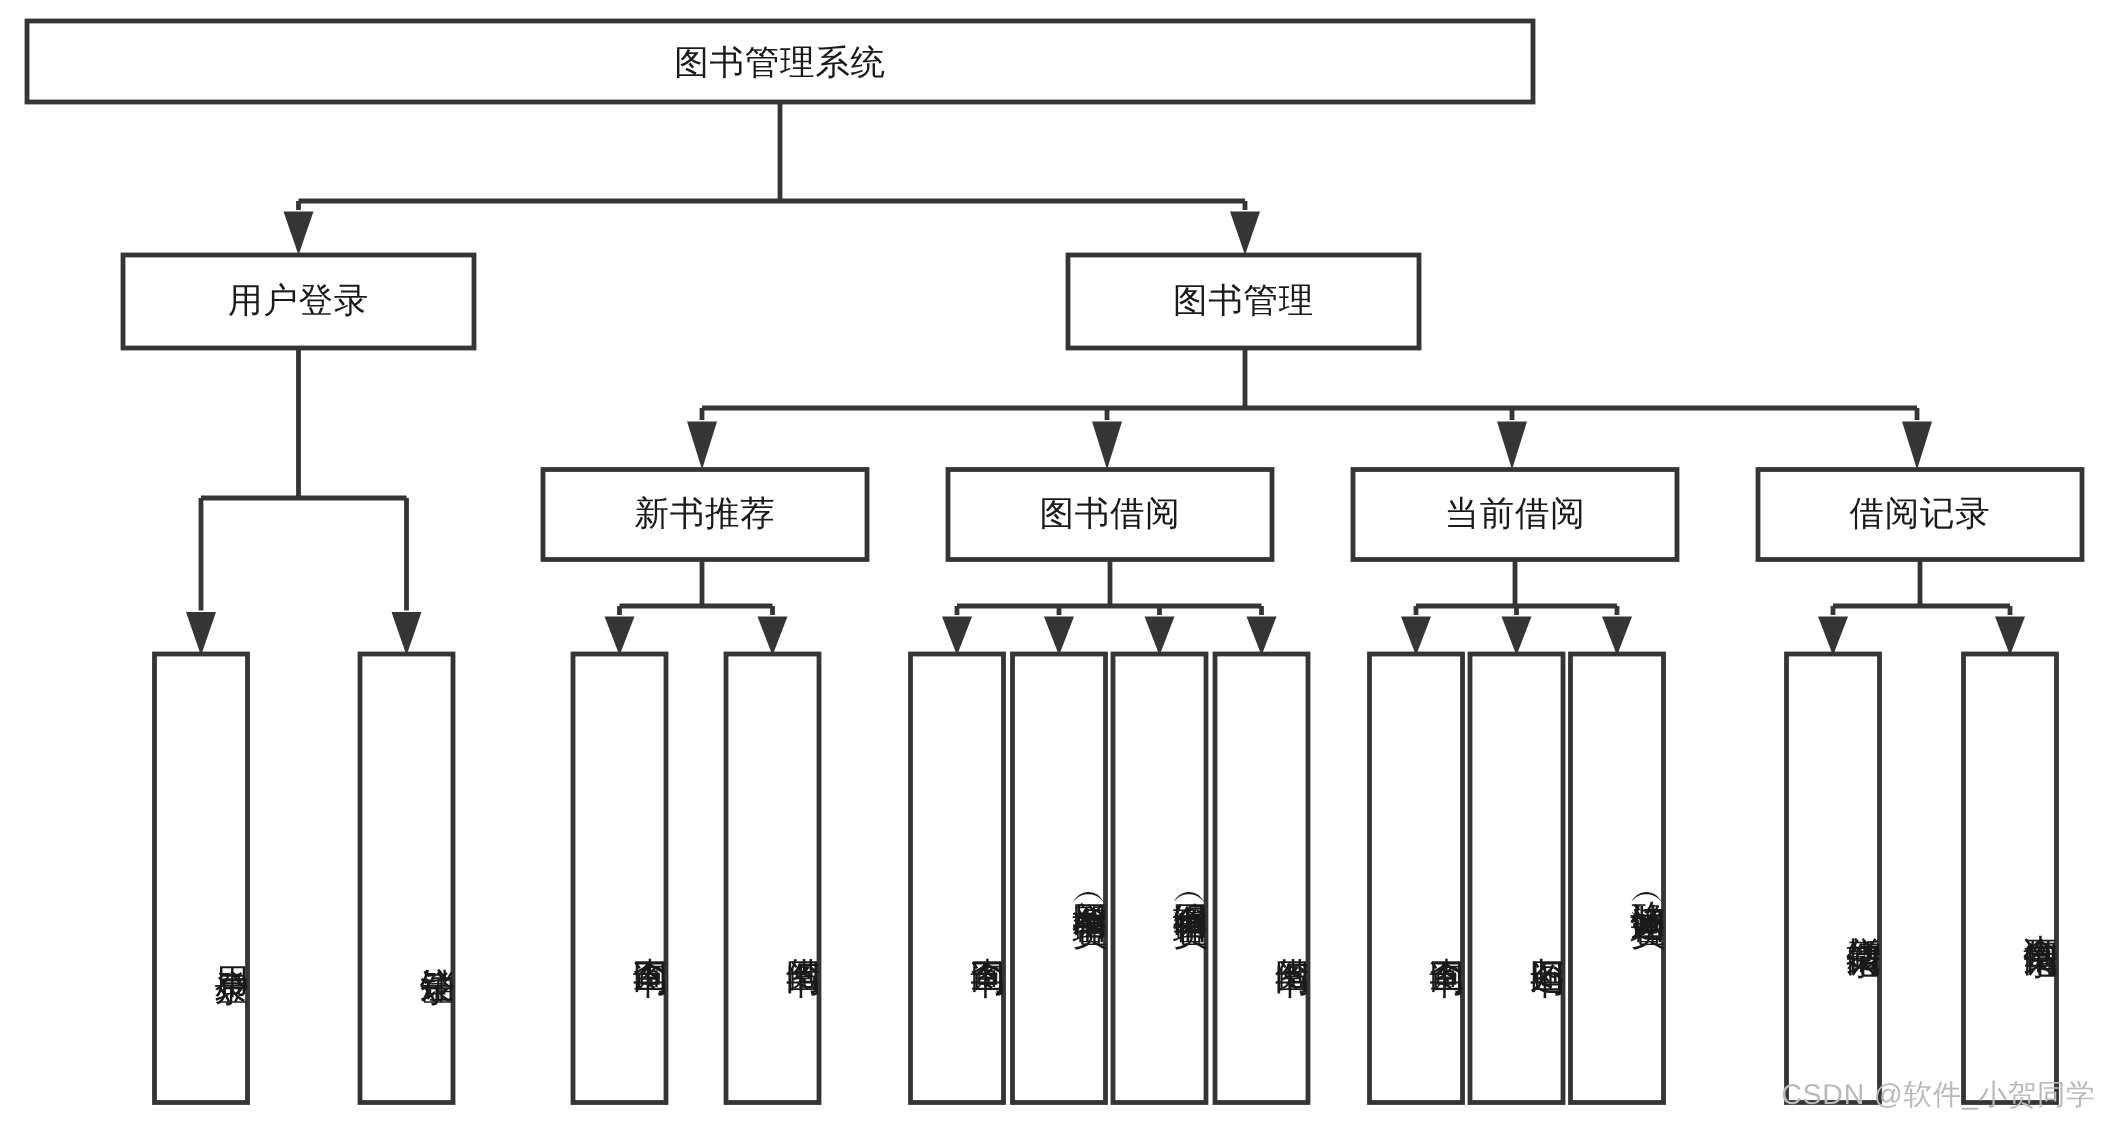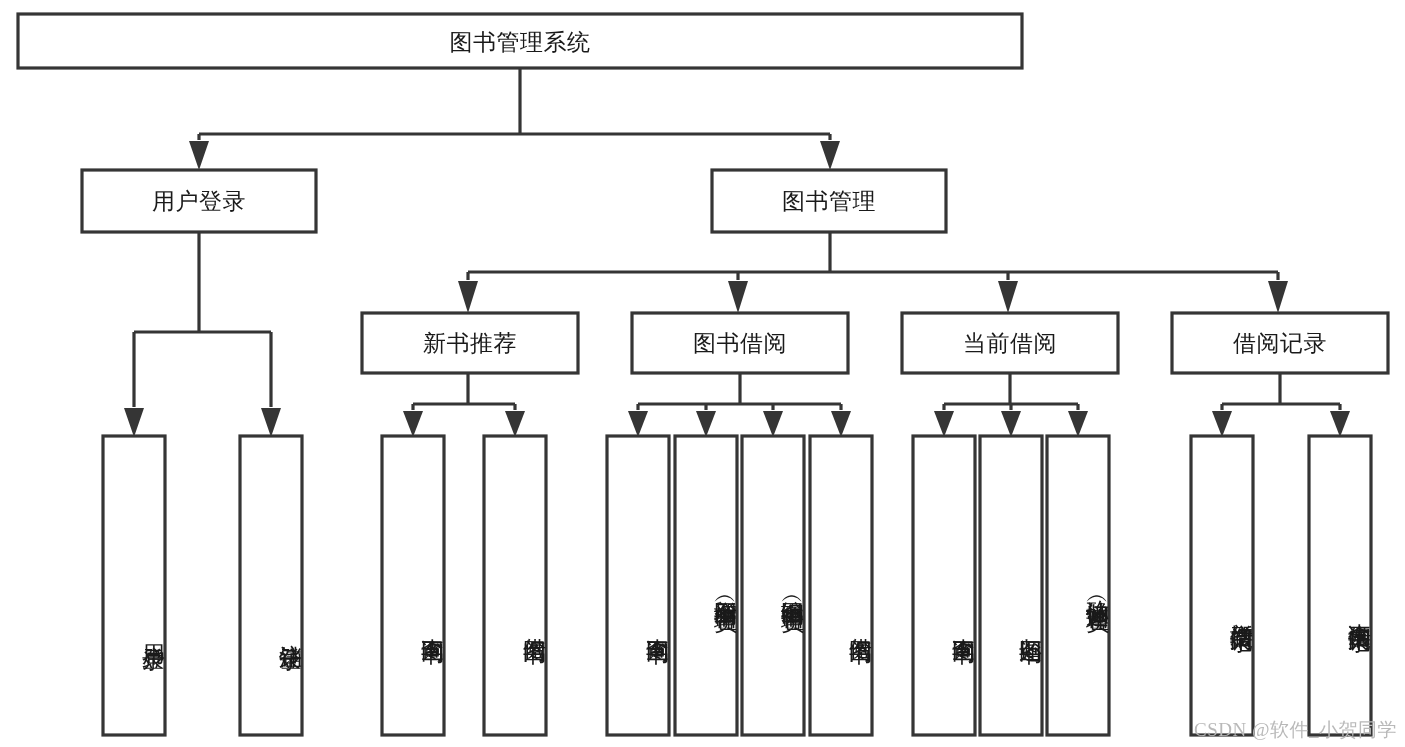--- a/index.html
+++ b/index.html
@@ -62,21 +62,21 @@
     display: flex;
     align-items: flex-start;
     justify-content: center;
     white-space: nowrap;
     pointer-events: none;
   }
   .watermark {
     position: absolute;
     right: 8px;
     bottom: 4px;
-    font-family: Liberation Serif, serif;
+    font-family: Liberation Sans, sans-serif;
     font-size: 19px;
     color: #b9b9b9;
     white-space: nowrap;
     letter-spacing: 0.5px;
   }
 </style>
 </head>
 <body>
 
 <div id="diagram-root">

